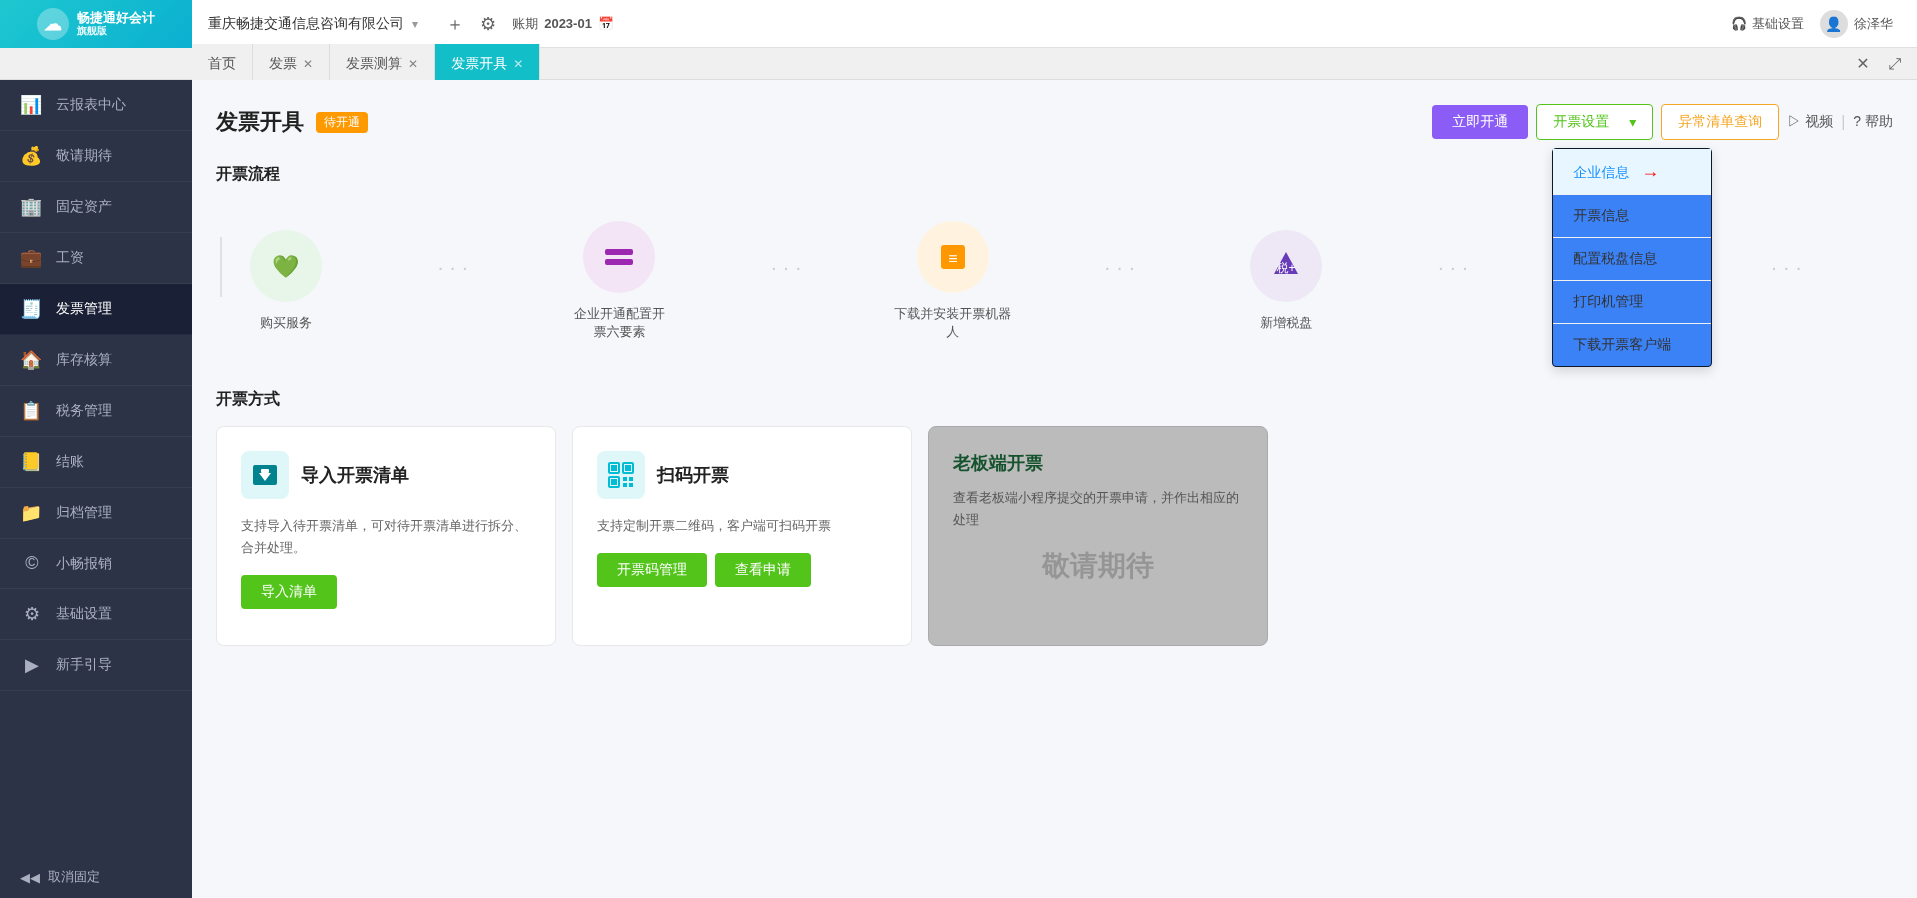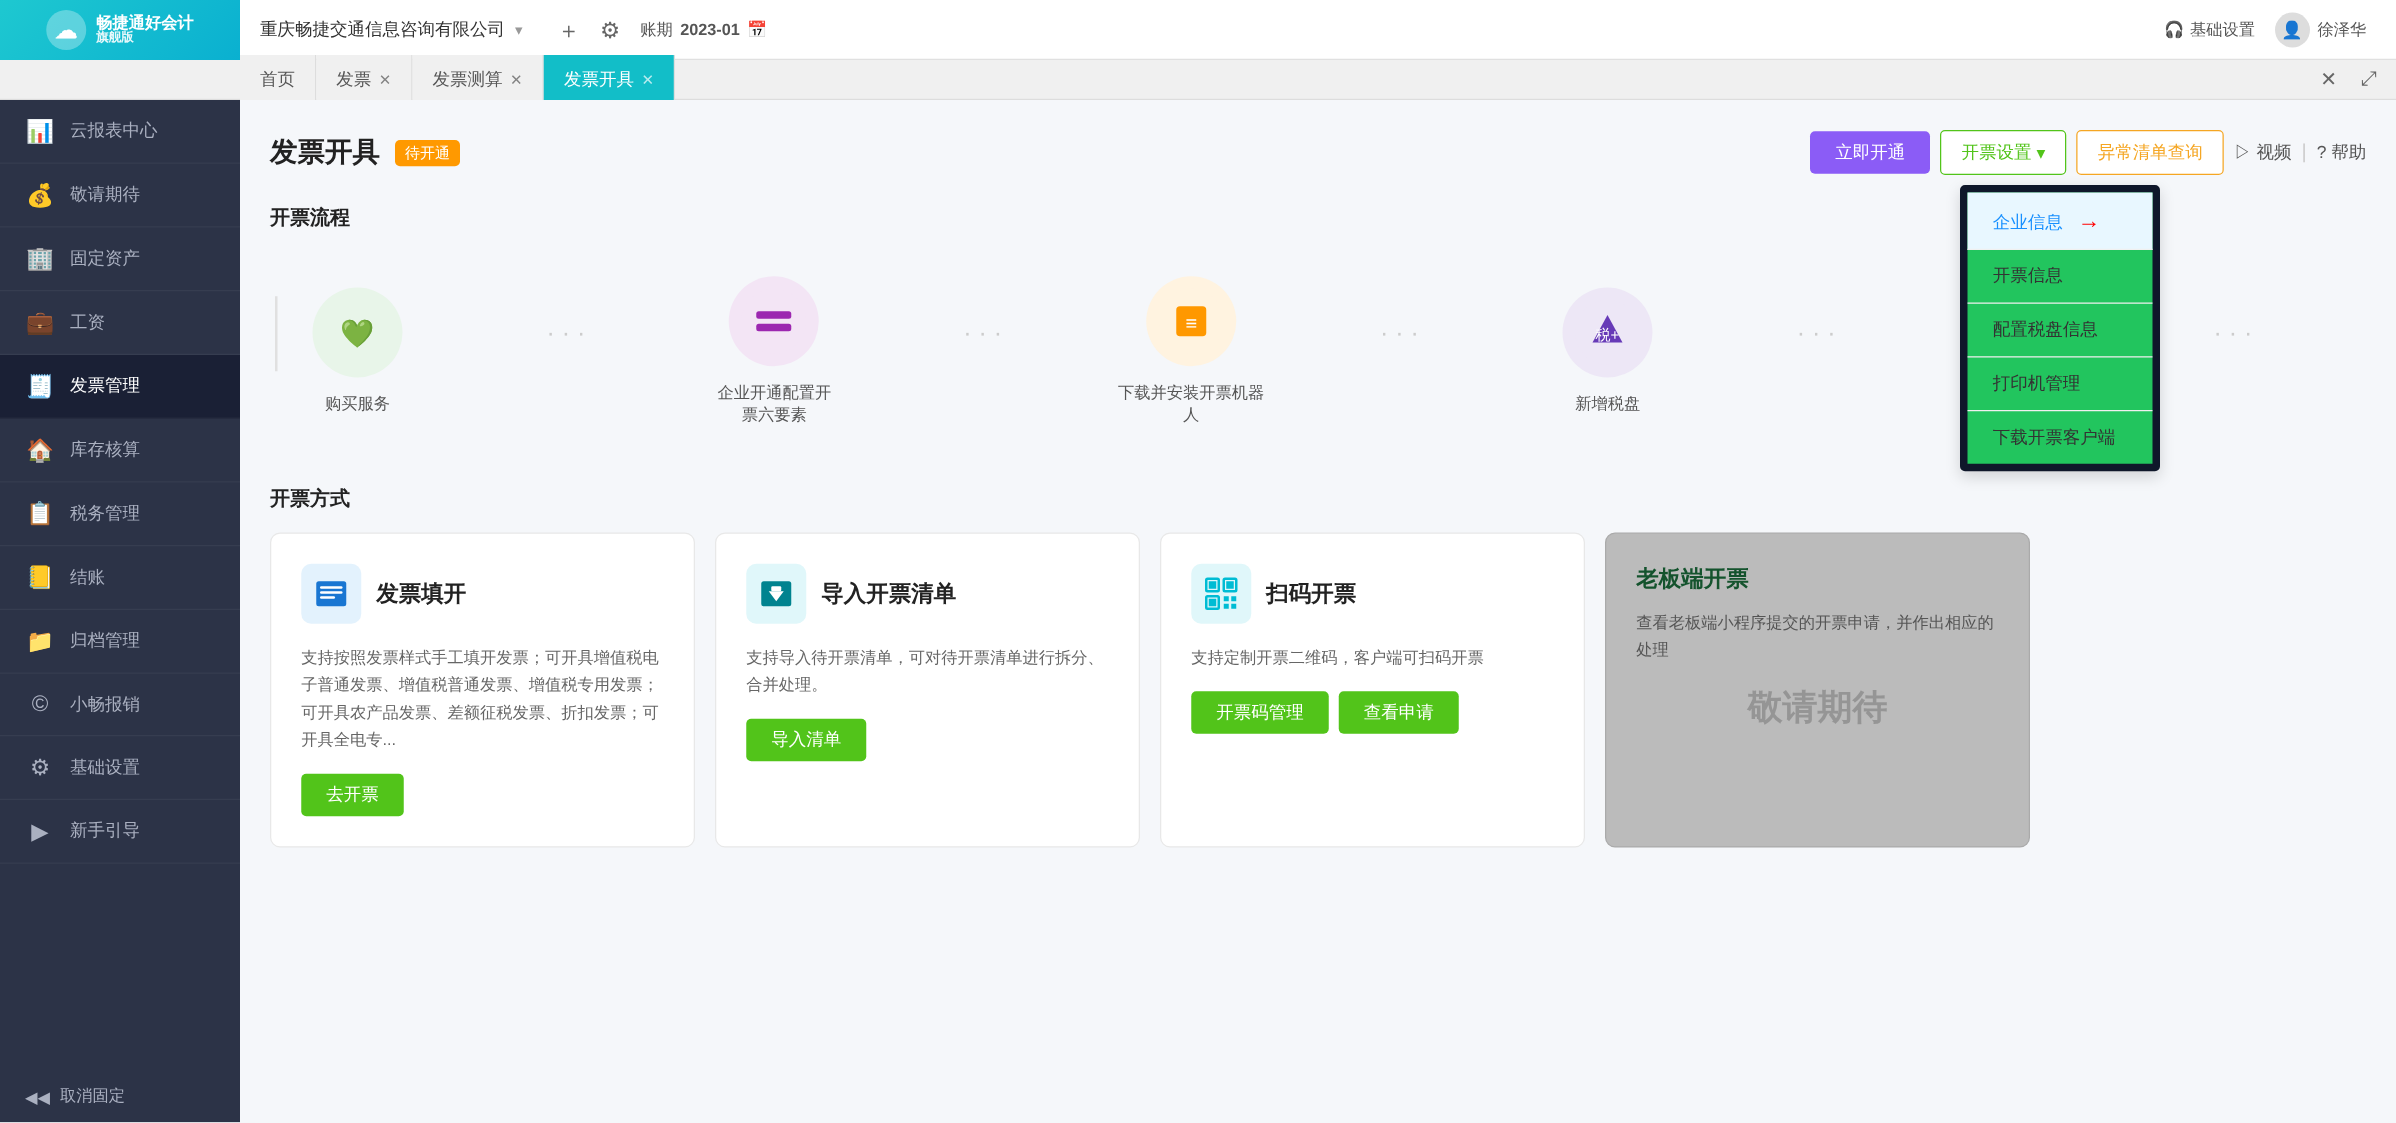--- a/index.html
+++ b/index.html
@@ -164,40 +164,40 @@
       cursor: pointer;
     }
     .btn-outline-green {
       background: white;
       color: #52c41a;
       border: 1px solid #52c41a;
       padding: 8px 16px;
       border-radius: 4px;
       font-size: 14px;
       cursor: pointer;
-      display: flex; align-items: center; gap: 4px;
+      display: flex; align-items: center; gap: 20px;
     }
     .btn-outline-yellow {
       background: white;
       color: #f5a623;
       border: 1px solid #f5a623;
       padding: 8px 16px;
       border-radius: 4px;
       font-size: 14px;
       cursor: pointer;
     }
     .btn-link { background: none; border: none; color: #555; font-size: 14px; cursor: pointer; }
 
     
     .dropdown-menu {
       position: absolute;
       top: 44px;
       left: 120px;
-      background: #22c55e;
-      border: 6px solid #0f172a;
+      background: #3b82f6;
+      border: 1px solid #0f172a;
       border-radius: 4px;
       box-shadow: 0 4px 12px rgba(0,0,0,0.15);
       z-index: 100;
       min-width: 160px;
     }
     .dropdown-item {
       padding: 12px 20px;
       font-size: 14px;
       color: #333;
       cursor: pointer;
@@ -536,39 +536,20 @@
           </div>
 
           <div class="flow-arrow">· · ·</div>
         </div>
       </div>
 
       <div class="section">
         <div class="section-title">开票方式</div>
         <div class="billing-methods">
 
-          <div class="billing-card">
-            <div class="billing-card-header">
-              <div class="billing-card-icon blue">
-                <svg width="32" height="32" viewBox="0 0 32 32">
-                  <rect x="4" y="6" width="24" height="20" rx="2" fill="#1976d2"></rect>
-                  <rect x="7" y="10" width="18" height="2" rx="1" fill="white"></rect>
-                  <rect x="7" y="14" width="18" height="2" rx="1" fill="white"></rect>
-                  <rect x="7" y="18" width="12" height="2" rx="1" fill="white"></rect>
-                </svg>
-              </div>
-              <span class="billing-card-title">发票填开</span>
-            </div>
-            <div class="billing-card-desc">
-              支持按照发票样式手工填开发票；可开具增值税电子普通发票、增值税普通发票、增值税专用发票；可开具农产品发票、差额征税发票、折扣发票；可开具全电专...
-            </div>
-            <div class="billing-card-actions">
-              <button class="btn-green">去开票</button>
-            </div>
-          </div>
 
           <div class="billing-card">
             <div class="billing-card-header">
               <div class="billing-card-icon teal">
                 <svg width="32" height="32" viewBox="0 0 32 32">
                   <rect x="4" y="6" width="24" height="20" rx="2" fill="#00838f"></rect>
                   <polygon points="16,22 10,14 22,14" fill="white"></polygon>
                   <rect x="12" y="10" width="8" height="4" rx="1" fill="white"></rect>
                 </svg>
               </div>

